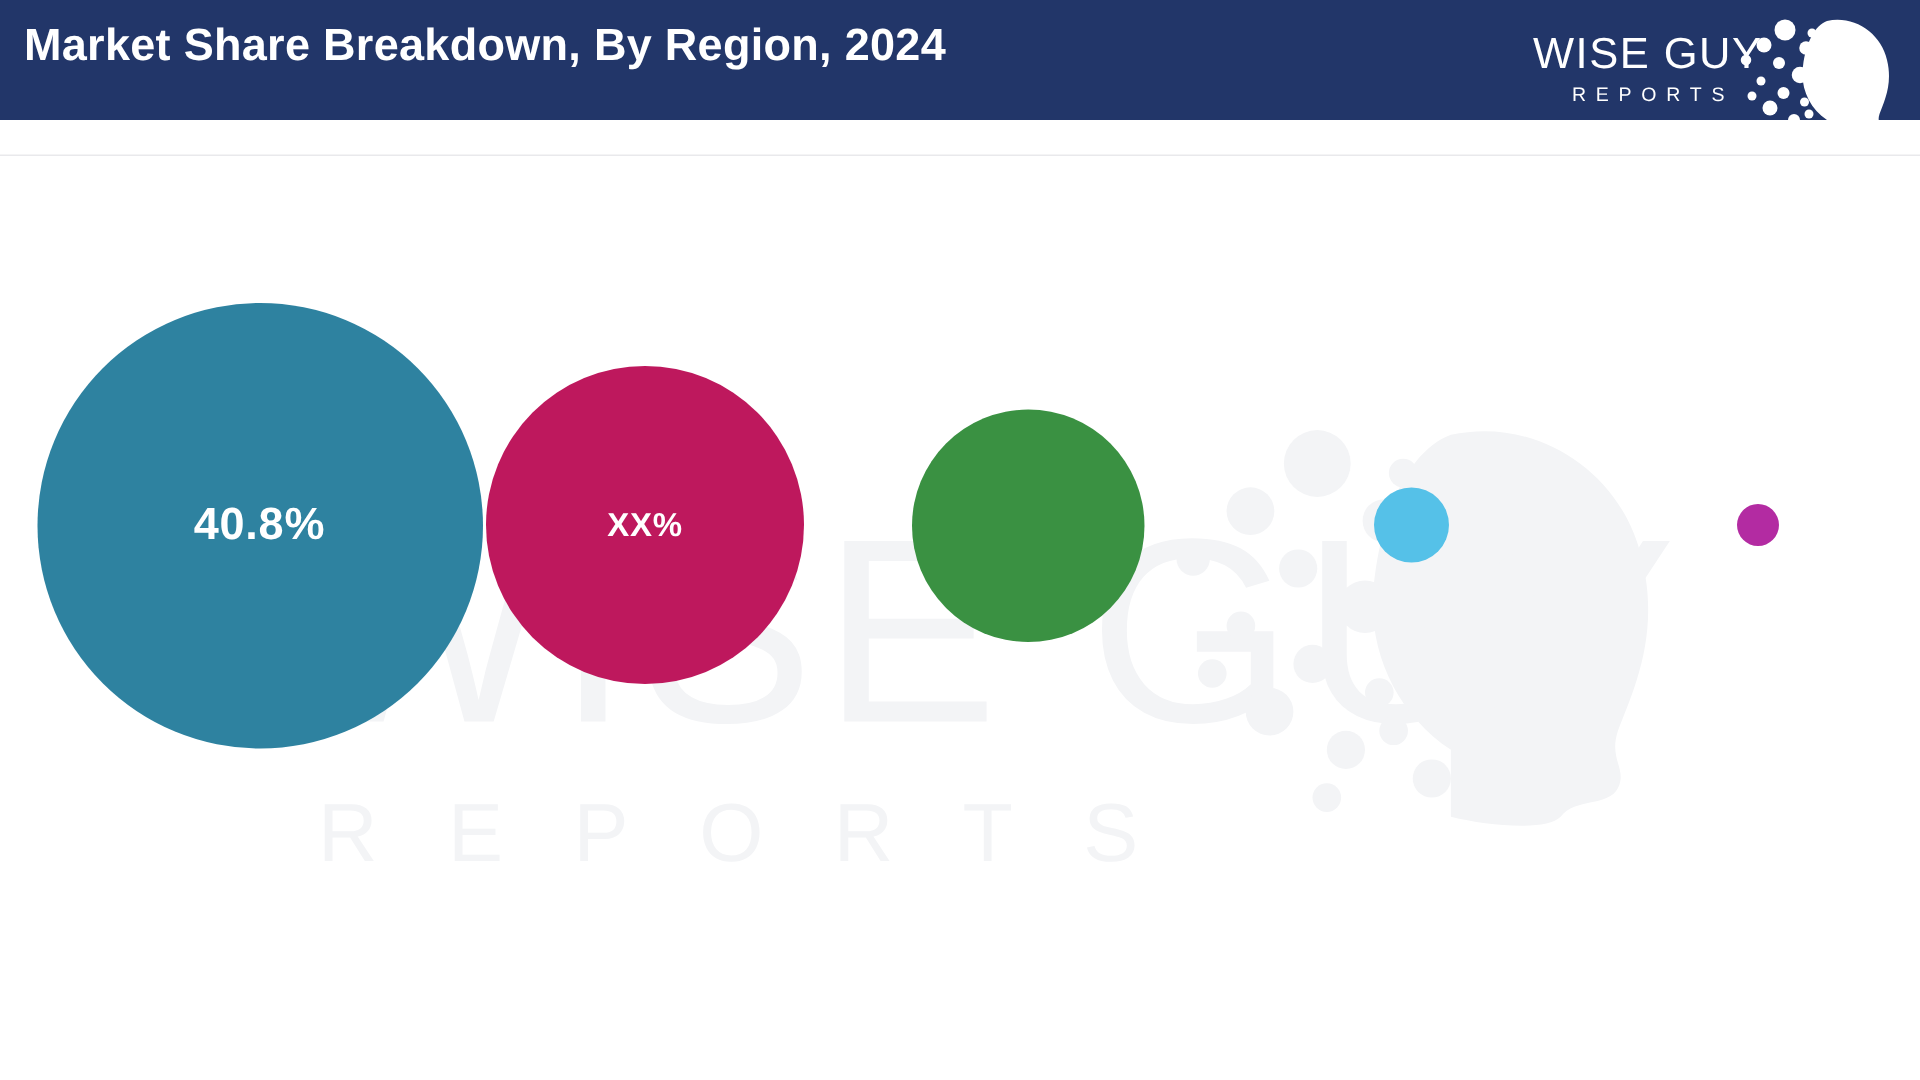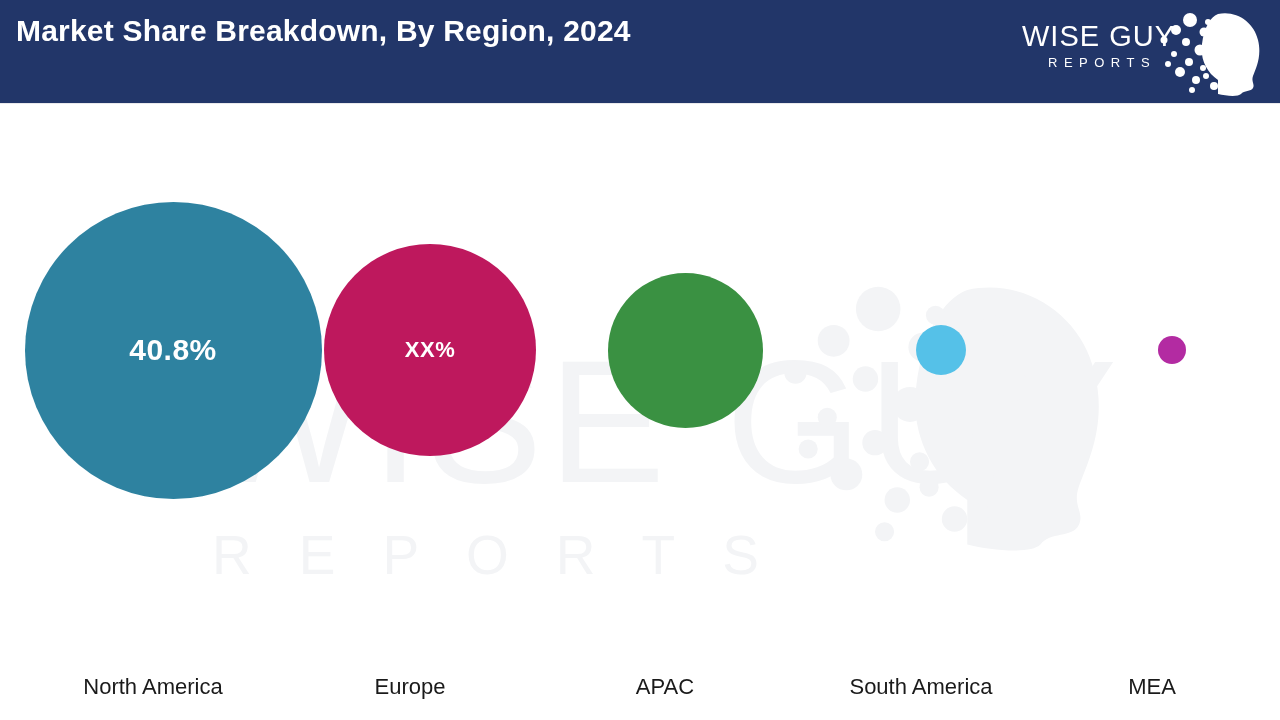--- a/index.html
+++ b/index.html
@@ -7,21 +7,21 @@
   body {
     font-family:"Liberation Sans", sans-serif;
     background:#ffffff;
     overflow:hidden;
     position:relative;
   }
 
   
   #header {
     position:absolute; left:0; top:0;
-    width:1280px; height:103px;
+    width:1280px; height:80px;
     background:#223669;
     display:flex; align-items:flex-start; justify-content:space-between;
   }
   #page-title {
     color:#ffffff;
     font-size:30px;
     font-weight:bold;
     letter-spacing:0.2px;
     margin:14px 0 0 16px;
     white-space:nowrap;
@@ -191,21 +191,14 @@
         <span class="bubble-value" style="font-size: 30px;">40.8%</span>
       </div>
       <div class="bubble" style="width: 212px; height: 212px; left: 304px; top: 140px; background: #be185d;">
         <span class="bubble-value" style="font-size: 22px;">XX%</span>
       </div>
       <div class="bubble" style="width: 155px; height: 155px; left: 587.5px; top: 168.5px; background: rgb(58, 145, 66);"></div>
       <div class="bubble" style="width: 50px; height: 50px; left: 896px; top: 221px; background: rgb(85, 193, 232);"></div>
       <div class="bubble" style="width: 28px; height: 28px; left: 1138px; top: 232px; background: rgb(179, 43, 162);"></div>
     </div>
 
-  <div id="category-labels">
-      <div class="cat-label" style="left: 153px;">North America</div>
-      <div class="cat-label" style="left: 410px;">Europe</div>
-      <div class="cat-label" style="left: 665px;">APAC</div>
-      <div class="cat-label" style="left: 921px;">South America</div>
-      <div class="cat-label" style="left: 1152px;">MEA</div>
-    </div>
 
 </div>
 
 </body></html>

